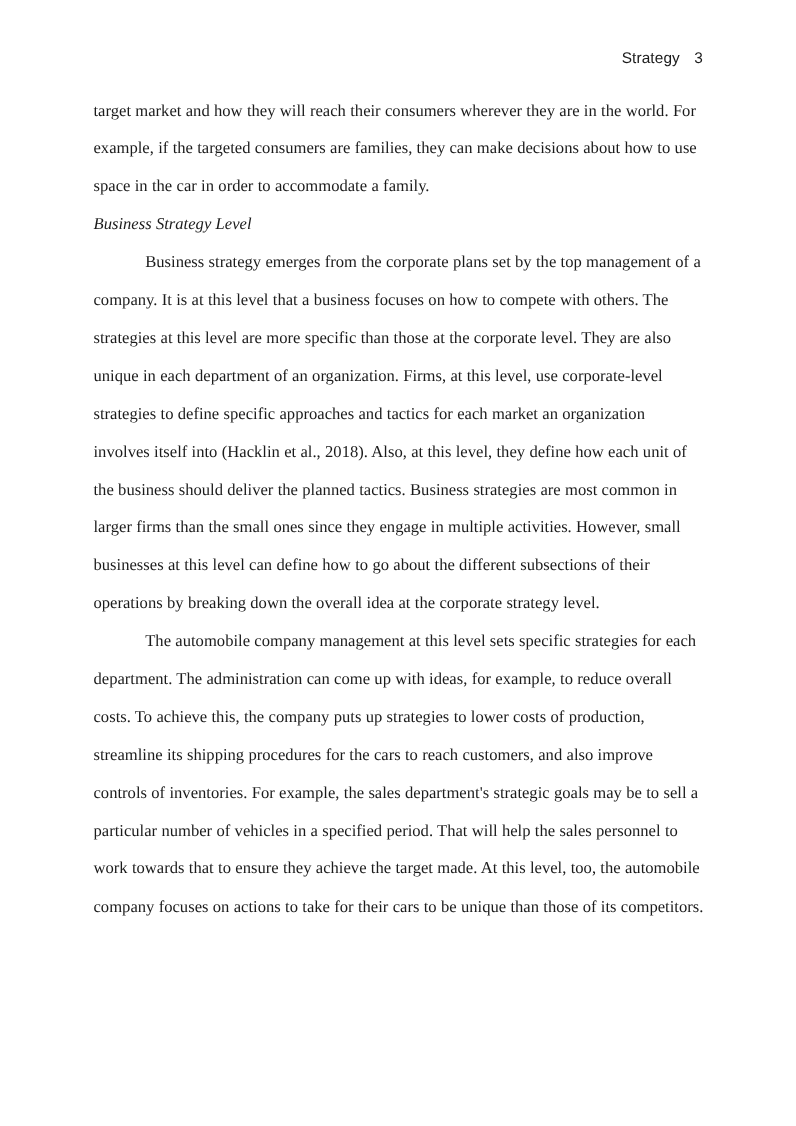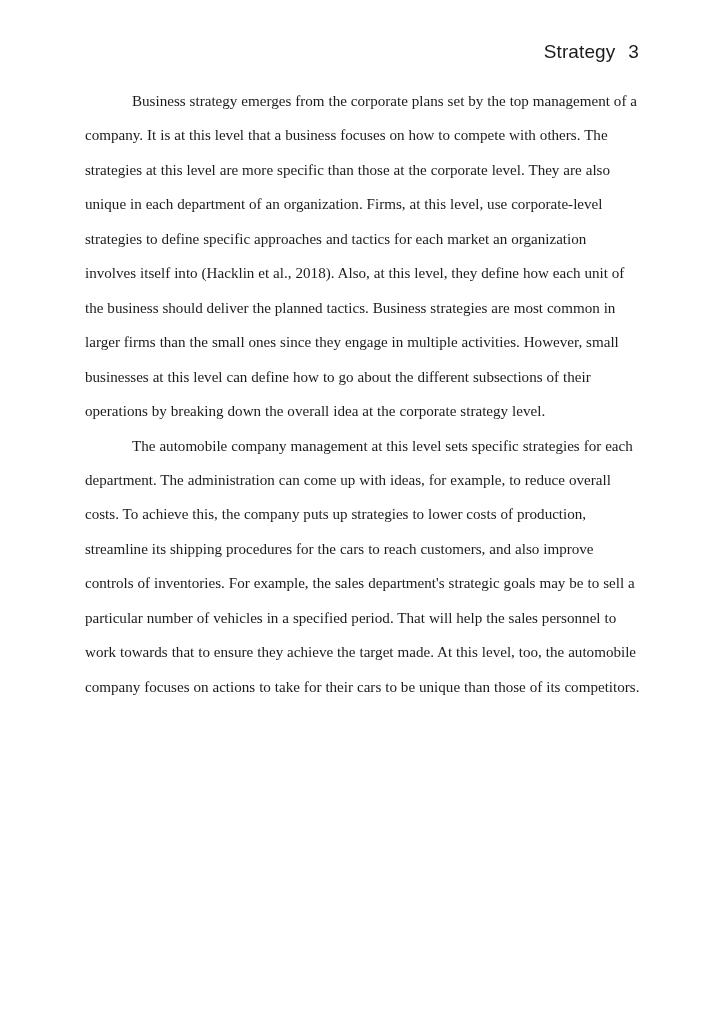--- a/index.html
+++ b/index.html
@@ -28,21 +28,21 @@
   .page-header {
     position: absolute;
     top: 42px;
     left: 85px;
     width: 554px;
     height: 20px;
     display: flex;
     justify-content: flex-end;
     align-items: baseline;
     font-family: "Liberation Sans", "DejaVu Sans", sans-serif;
-    font-size: 19px;
+    font-size: 14px;
     line-height: 20px;
     color: #1b1b1b;
     letter-spacing: 0.1px;
   }
   .page-header .hdr-title {
     white-space: pre;
   }
   .page-header .hdr-gap {
     display: inline-block;
     width: 13px;
@@ -88,21 +88,23 @@
 <div class="page">
 
   <div class="page-header">
     <span class="hdr-title">Strategy</span>
     <span class="hdr-gap"></span>
     <span class="hdr-number">3</span>
   </div>
 
   <div class="body-block">
 
+    <p class="para">target market and how they will reach their consumers wherever they are in the world. For example, if the targeted consumers are families, they can make decisions about how to use space in the car in order to accommodate a family.</p>
 
+    <p class="subheading">Business Strategy Level</p>
 
     <p class="para indent">Business strategy emerges from the corporate plans set by the top management of a company. It is at this level that a business focuses on how to compete with others. The strategies at this level are more specific than those at the corporate level. They are also unique in each department of an organization. Firms, at this level, use corporate-level strategies to define specific approaches and tactics for each market an organization involves itself into (Hacklin et al., 2018). Also, at this level, they define how each unit of the business should deliver the planned tactics. Business strategies are most common in larger firms than the small ones since they engage in multiple activities. However, small businesses at this level can define how to go about the different subsections of their operations by breaking down the overall idea at the corporate strategy level.</p>
 
     <p class="para indent">The automobile company management at this level sets specific strategies for each department. The administration can come up with ideas, for example, to reduce overall costs. To achieve this, the company puts up strategies to lower costs of production, streamline its shipping procedures for the cars to reach customers, and also improve controls of inventories. For example, the sales department's strategic goals may be to sell a particular number of vehicles in a specified period. That will help the sales personnel to work towards that to ensure they achieve the target made. At this level, too, the automobile company focuses on actions to take for their cars to be unique than those of its competitors.</p>
 
 
   </div>
 
 </div>
 

